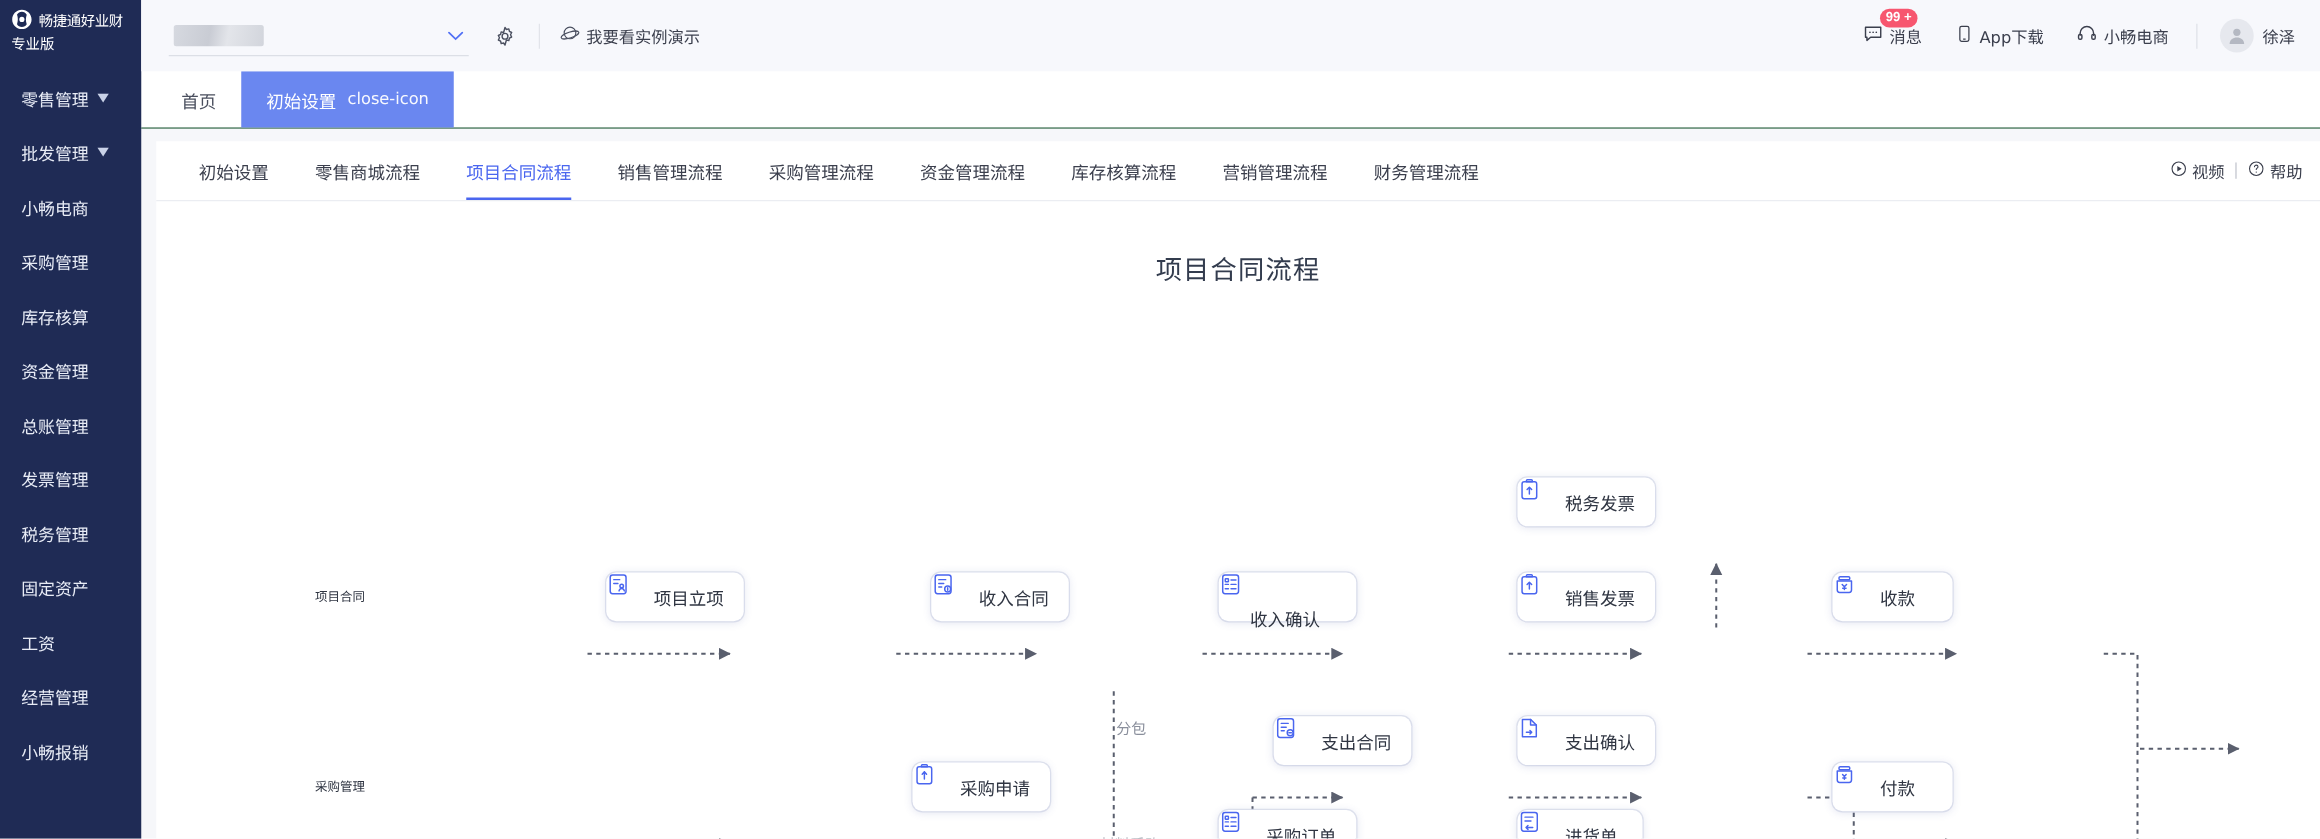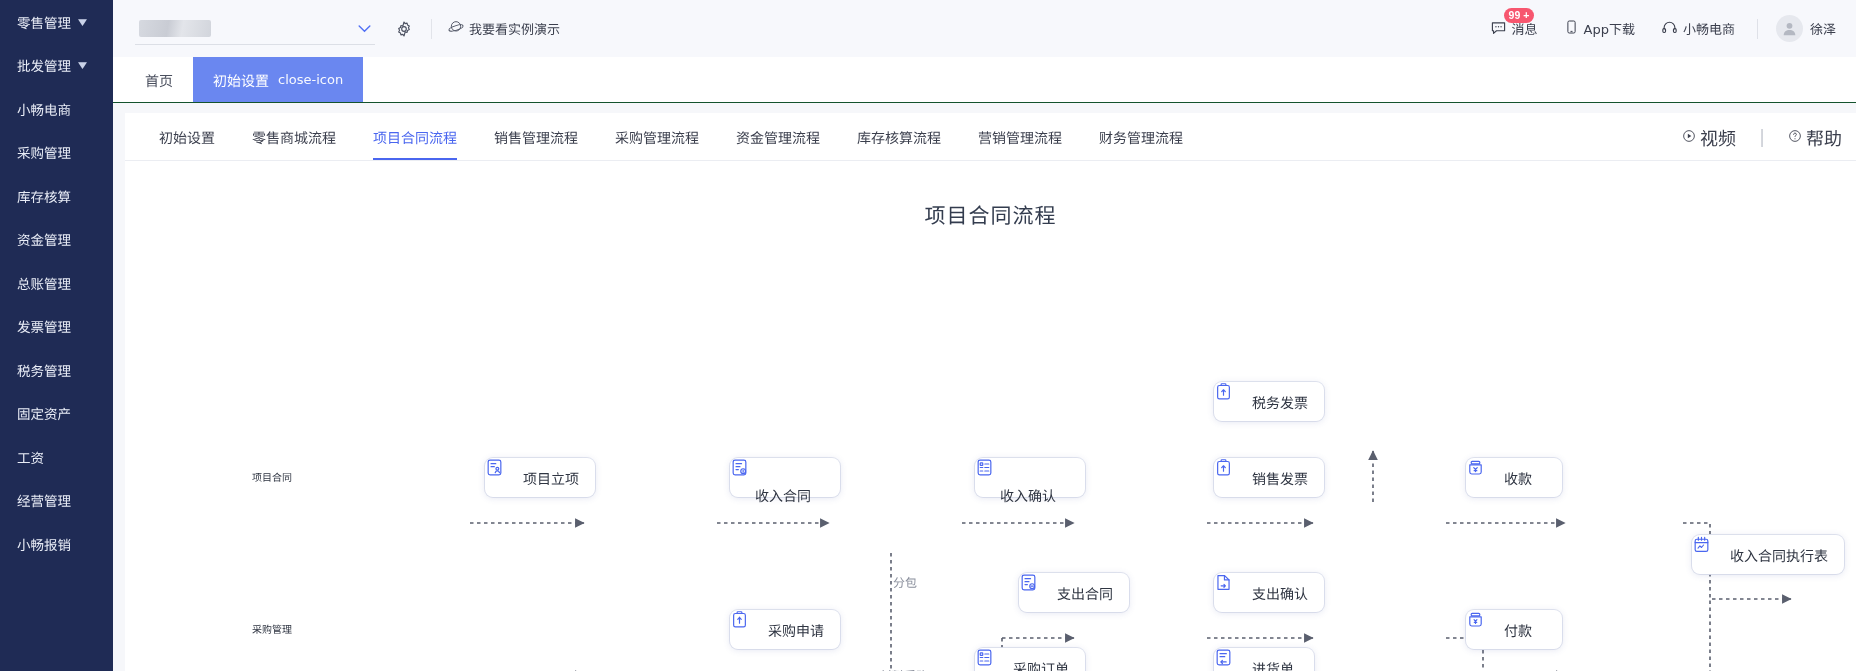--- a/index.html
+++ b/index.html
@@ -177,21 +177,21 @@
     display: flex; align-items: center;
     font-family: "DejaVu Sans", sans-serif;
   }
   .snt.active { color: #4a66ef; }
   .snt.active::after {
     content: ""; position: absolute; left: 0; right: 0; bottom: 0;
     height: 2px; background: #4a66ef;
   }
   .subnav-right {
     margin-left: auto; display: flex; align-items: center;
-    font-size: 18px; color: #3b3f4d; gap: 16px;
+    font-size: 13px; color: #3b3f4d; gap: 0px;
     font-family: "DejaVu Sans", sans-serif;
   }
   .snr-item { display: flex; align-items: center; gap: 4px; cursor: pointer; }
   .snr-sep { margin: 0 7px; color: #c8cbd3; }
 
   
   .flowwrap { flex: 1; position: relative; min-height: 0; overflow: hidden; }
   .flow-title {
     text-align: center; font-size: 21px; color: #333c4e;
     padding-top: 38px; letter-spacing: 1px;
@@ -226,20 +226,32 @@
     position: absolute; font-size: 12px; color: #8a8f9c;
     font-family: "DejaVu Sans", sans-serif;
   }
 </style>
 </head>
 <body>
 
 <div id="app">
 
   <aside class="sidebar">
+    <div class="logo-block">
+      <div class="logo-row">
+        <span class="logo-mark">
+          <svg width="19" height="19" viewBox="0 0 24 24">
+            <path d="M12 2.2C6.6 2.2 2.2 6.6 2.2 12S6.6 21.8 12 21.8 21.8 17.4 21.8 12 17.4 2.2 12 2.2zm0 2.2c2.1 0 3.9 1.1 4.9 2.8-1.1 3.3-1.1 6.3 0 9.6-1 1.7-2.8 2.8-4.9 2.8s-3.9-1.1-4.9-2.8c1.1-3.3 1.1-6.3 0-9.6 1-1.7 2.8-2.8 4.9-2.8z" fill="#ffffff"></path>
+            <circle cx="12" cy="12" r="2.6" fill="#ffffff"></circle>
+          </svg>
+        </span>
+        <span class="logo-text">畅捷通好业财</span>
+      </div>
+      <div class="logo-sub">专业版</div>
+    </div>
     <nav class="side-menu" id="side-menu">
         <div class="side-item">
           <span>零售管理</span>
           <span class="caret">▼</span>
         </div>
         <div class="side-item">
           <span>批发管理</span>
           <span class="caret">▼</span>
         </div>
         <div class="side-item">
@@ -447,21 +459,21 @@
                 <span style="width: 19px; height: 19px; flex: 0 0 19px; display: block;">
                   <svg class="nicon" viewBox="0 0 24 24" fill="none" stroke="#4a66ef" stroke-width="1.5" stroke-linecap="round" stroke-linejoin="round">
                     <rect x="4" y="2.6" width="16" height="18.8" rx="2.4"></rect>
                     <path d="M7.6 7.2h6M7.6 11h4.2"></path>
                     <circle cx="15.6" cy="13.6" r="1.8"></circle>
                     <path d="M12.9 18.6c.4-1.5 1.4-2.4 2.7-2.4s2.3.9 2.7 2.4"></path>
                   </svg>
                 </span>
                 <span class="nlabel">项目立项</span>
               </div>
-              <div class="node" style="left: 605px; top: 297px; width: 110px; flex-direction: column;">
+              <div class="node" style="left: 620px; top: 297px; width: 110px;">
                 <span style="width: 19px; height: 19px; flex: 0 0 19px; display: block;">
                   <svg class="nicon" viewBox="0 0 24 24" fill="none" stroke="#4a66ef" stroke-width="1.5" stroke-linecap="round" stroke-linejoin="round">
                     <rect x="4" y="2.6" width="16" height="18.8" rx="2.4"></rect>
                     <path d="M7.6 7.2h7M7.6 11h5M7.6 14.6h3"></path>
                     <circle cx="16.6" cy="16.6" r="3"></circle>
                     <path d="M16.6 15.3v2.6"></path>
                   </svg>
                 </span>
                 <span class="nlabel">收入合同</span>
               </div>
@@ -561,29 +573,19 @@
               <div class="node" style="left: 1341px; top: 449px; width: 96px;">
                 <span style="width: 19px; height: 19px; flex: 0 0 19px; display: block;">
                   <svg class="nicon" viewBox="0 0 24 24" fill="none" stroke="#4a66ef" stroke-width="1.5" stroke-linecap="round" stroke-linejoin="round">
                     <path d="M4.8 8.6h14.4v9.2a2.4 2.4 0 0 1-2.4 2.4H7.2a2.4 2.4 0 0 1-2.4-2.4z"></path>
                     <rect x="6.6" y="4.2" width="10.8" height="3.2" rx="1.2"></rect>
                     <path d="M10.2 12.2L12 14.2l1.8-2M12 14.2v2.8M10.4 15.6h3.2"></path>
                   </svg>
                 </span>
                 <span class="nlabel">付款</span>
               </div>
-              <div class="node" style="left: 1567px; top: 374px; width: 152px;">
-                <span style="width: 19px; height: 19px; flex: 0 0 19px; display: block;">
-                  <svg class="nicon" viewBox="0 0 24 24" fill="none" stroke="#4a66ef" stroke-width="1.5" stroke-linecap="round" stroke-linejoin="round">
-                    <rect x="4" y="5.4" width="16" height="15.4" rx="2.2"></rect>
-                    <path d="M4 9.6h16M8 3v3.6M12 3v3.6M16 3v3.6"></path>
-                    <path d="M7.6 16.6l2.4-2.8 2 2 2.6-3.2" stroke-width="1.4"></path>
-                  </svg>
-                </span>
-                <span class="nlabel">收入合同执行表</span>
-              </div>
             </div>
         </div>
 
       </div>
     </div>
   </div>
 </div>
 
 </body></html>

